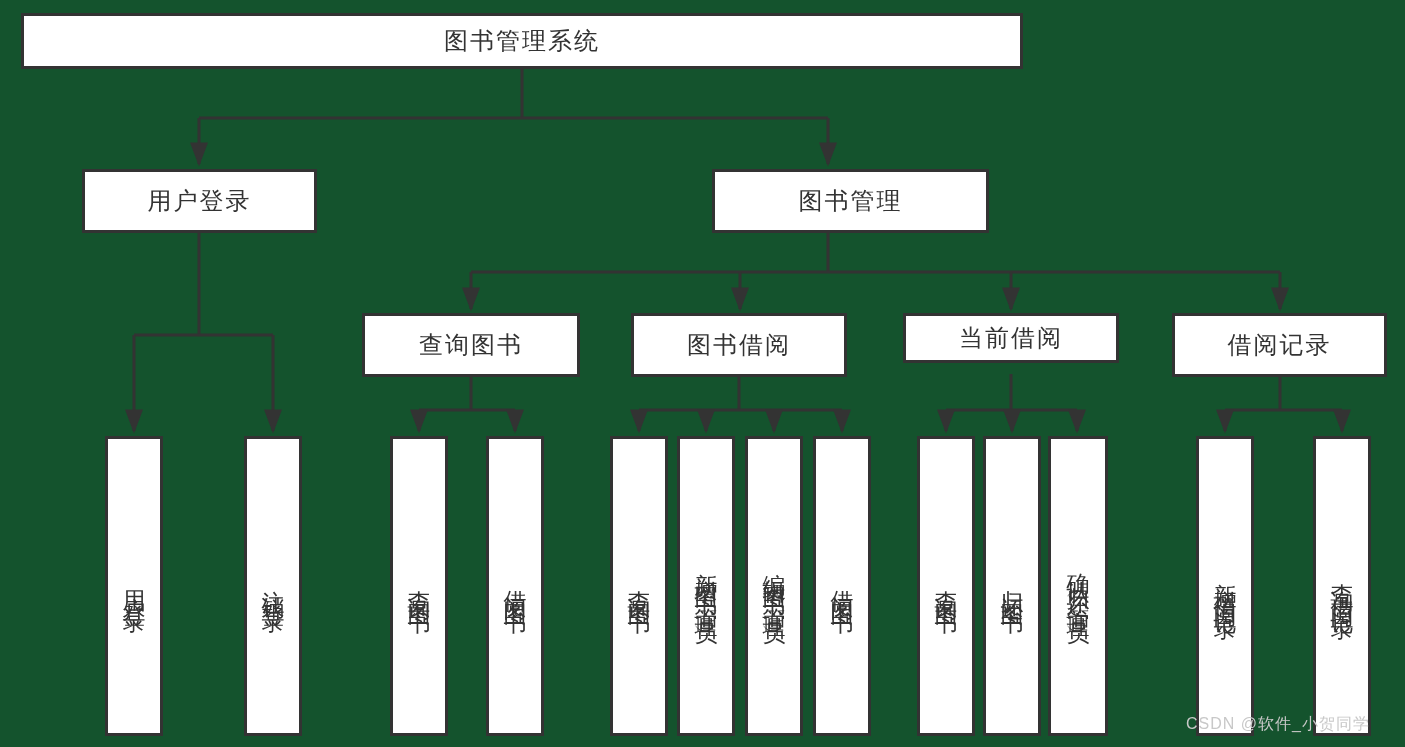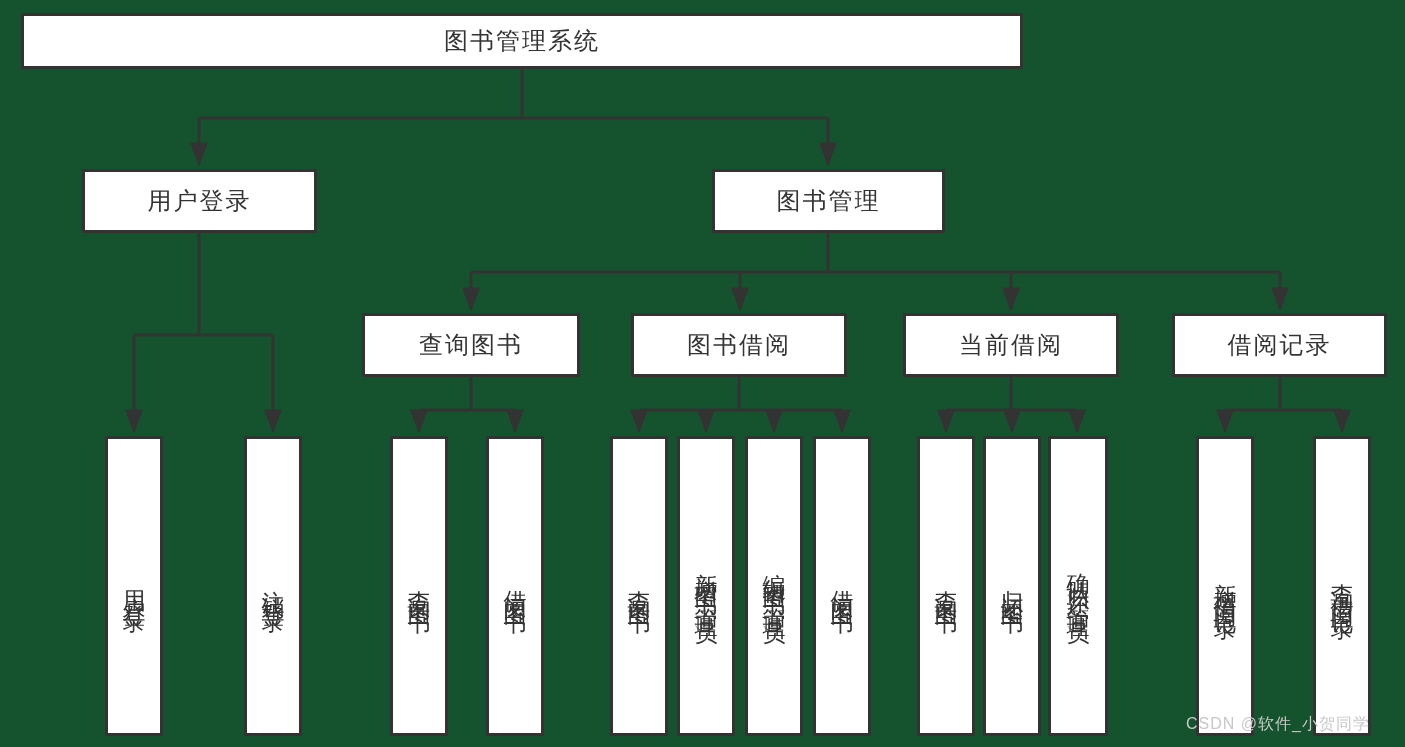--- a/index.html
+++ b/index.html
@@ -111,31 +111,31 @@
     </g>
   </svg>
 
   <div class="node" style="left:21px; top:13px; width:1002px; height:56px;">
     <span>图书管理系统</span>
   </div>
 
   <div class="node" style="left:82px; top:169px; width:235px; height:64px;">
     <span>用户登录</span>
   </div>
-  <div class="node" style="left:712px; top:169px; width:233px; height:64px;align-items:center;">
+  <div class="node" style="left:712px; top:169px; width:277px; height:64px;align-items:center;">
     <span>图书管理</span>
   </div>
 
   <div class="node" style="left:362px; top:313px; width:218px; height:64px;">
     <span>查询图书</span>
   </div>
   <div class="node" style="left:631px; top:313px; width:216px; height:64px;">
     <span>图书借阅</span>
   </div>
-  <div class="node" style="left:903px; top:313px; width:216px; height:64px;">
+  <div class="node" style="left:903px; top:313px; width:216px; height:50px;">
     <span>当前借阅</span>
   </div>
   <div class="node" style="left:1172px; top:313px; width:215px; height:64px;">
     <span>借阅记录</span>
   </div>
 
   <div class="node vertical" style="left:105px; top:436px; width:58px; height:300px;">
     <span class="vtext">用户登录</span>
   </div>
   <div class="node vertical" style="left:244px; top:436px; width:58px; height:300px;">

